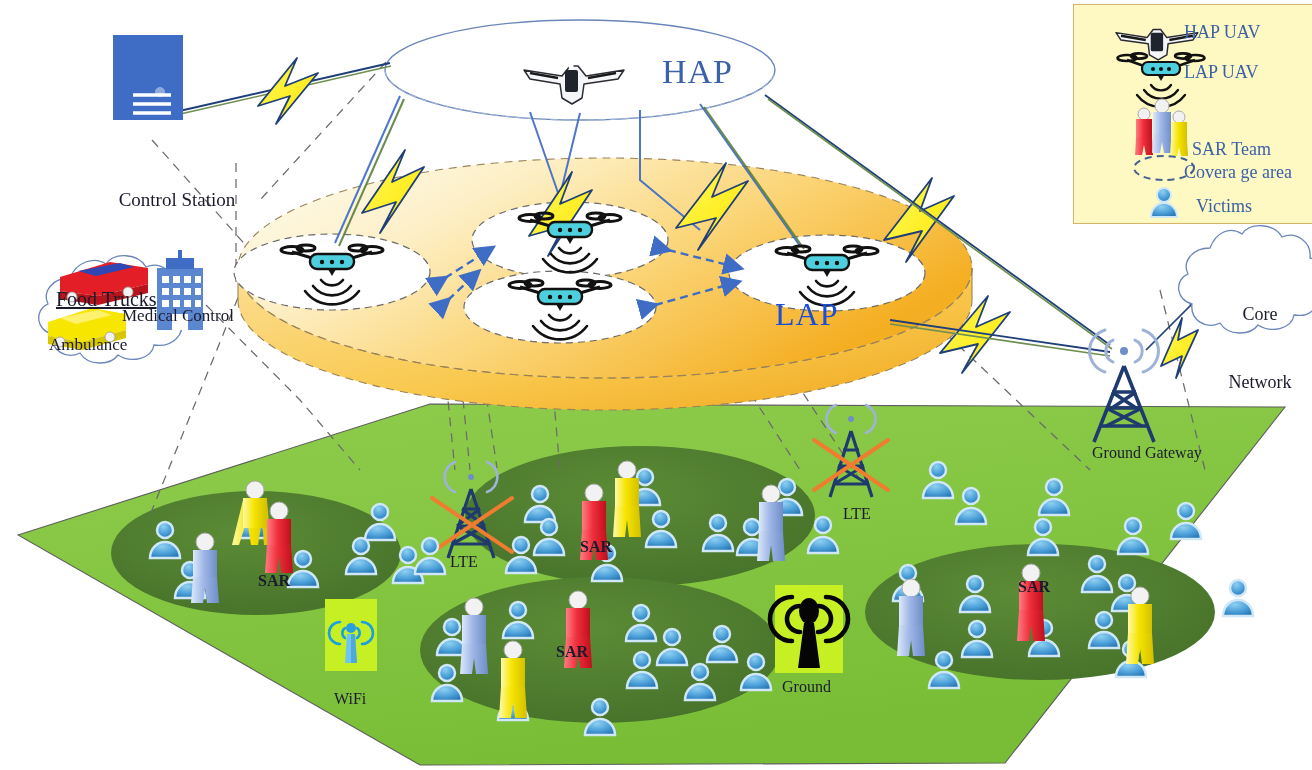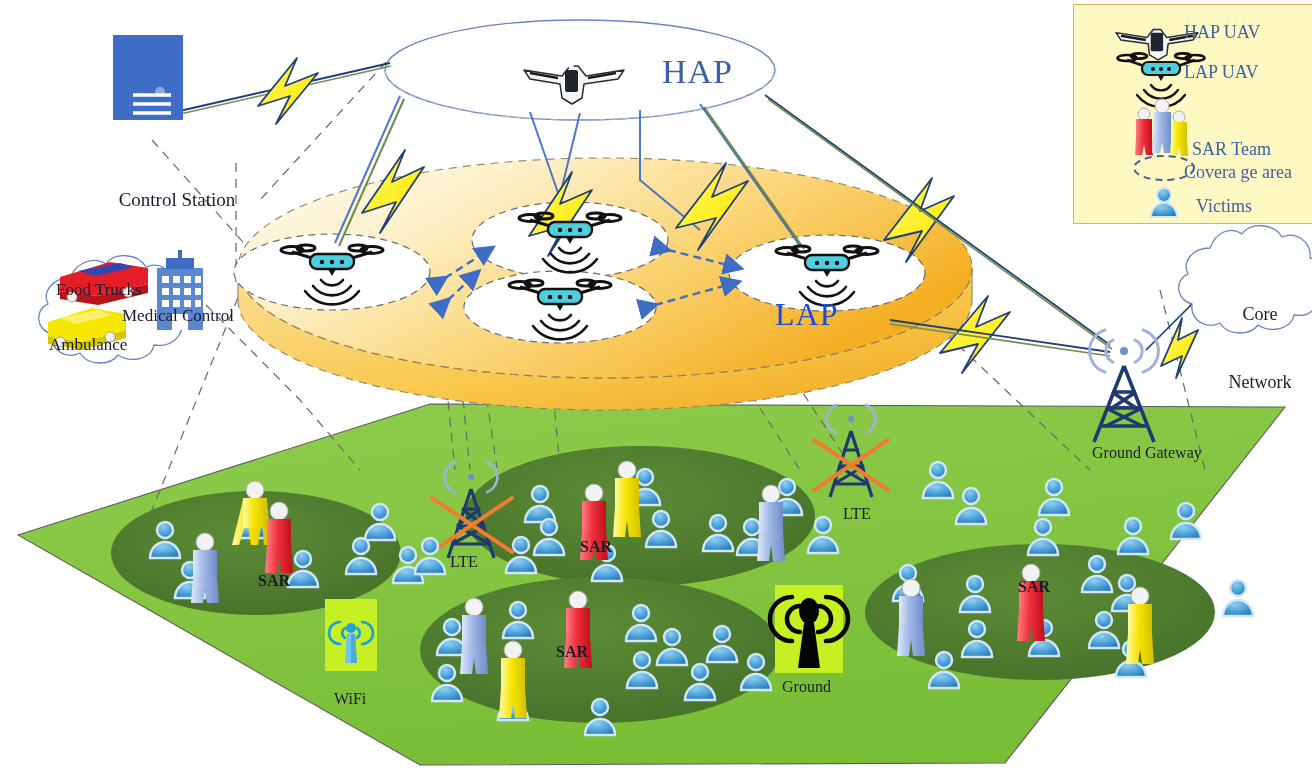--- a/index.html
+++ b/index.html
@@ -671,21 +671,21 @@
            <path d="M1128,633 L1152,633 L1154,664 L1142,664 L1140,648 L1138,664 L1126,664 Z" fill="url(#gSarYel)"></path>
           </g>
       </g>
     </g>
   </svg>
 
   <div class="lbl lbl-dark" style="left:62px;top:146px;font-size:19px;text-align:center;width:230px;">
     <div>Control Station</div>
   </div>
 
-  <div class="lbl lbl-dark" style="left:56px;top:280px;font-size:17px;">Food Trucks</div>
+  <div class="lbl lbl-dark" style="left:56px;top:288px;font-size:20px;text-decoration:underline;">Food Trucks</div>
   <div class="lbl lbl-dark" style="left:122px;top:306px;font-size:17px;">Medical Control</div>
   <div class="lbl lbl-dark" style="left:49px;top:335px;font-size:17px;">Ambulance</div>
 
   <div class="planelbl" style="left:662px;top:53px;font-size:34px;color:#3b62a8;letter-spacing:1px;">HAP</div>
 
   <div class="planelbl" style="left:775px;top:296px;font-size:32px;color:#1d4ed8;letter-spacing:1px;">LAP</div>
 
   <div class="lbl lbl-dark" style="left:1214px;top:258px;font-size:18px;text-align:center;width:92px;line-height:1.25;">
     <div>Core</div>
     <div>Network</div>

